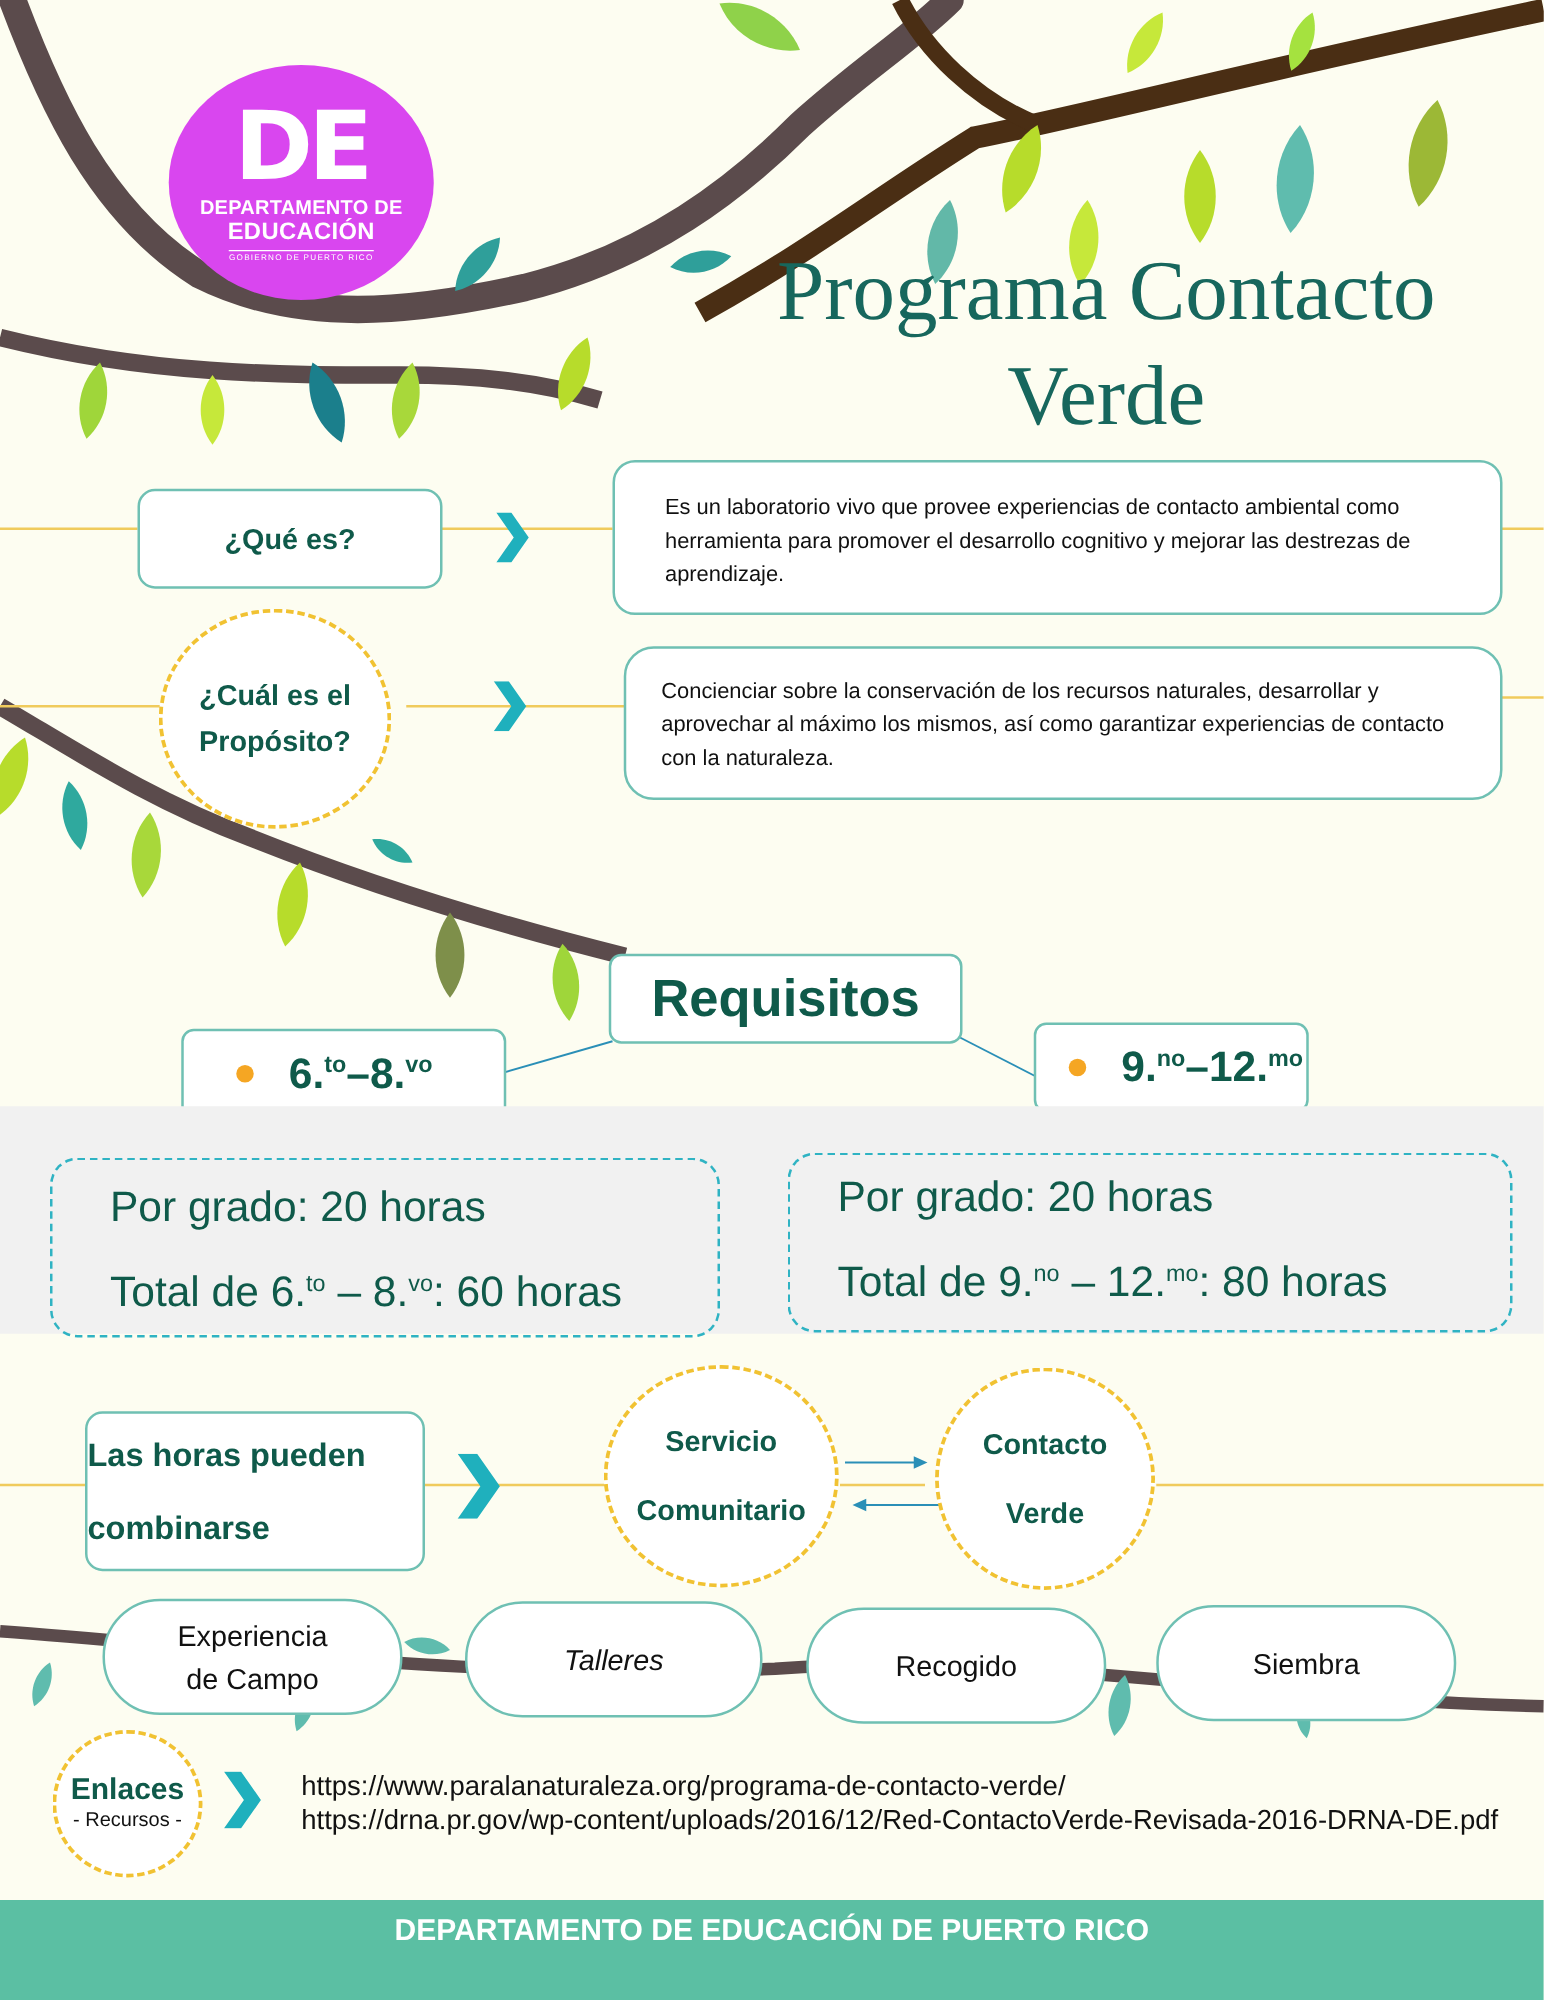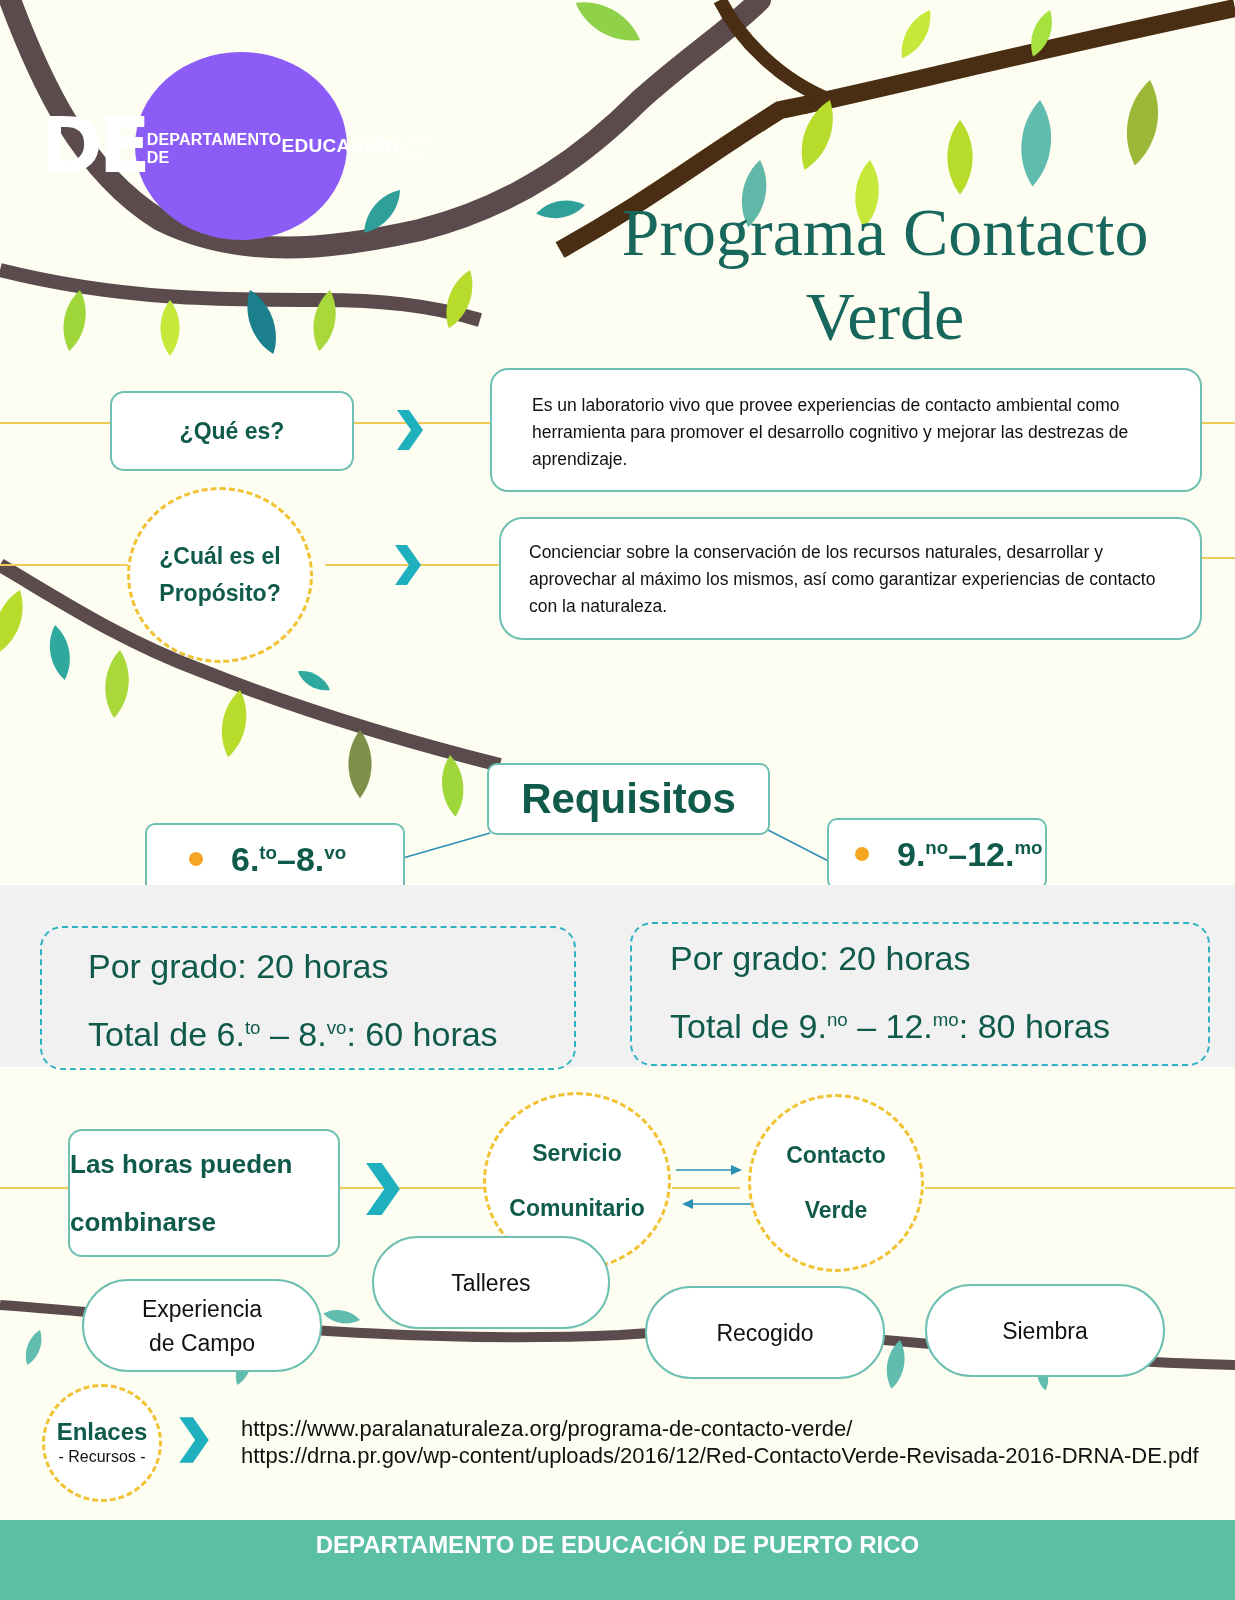--- a/index.html
+++ b/index.html
@@ -2,21 +2,21 @@
 <html><head>
 <meta charset="utf-8">
 <style>
   * { box-sizing: border-box; margin: 0; padding: 0; }
   html, body { width: 1235px; height: 1600px; overflow: hidden; }
   body { background: #fdfdf1; font-family: "Liberation Sans", "DejaVu Sans", sans-serif; position: relative; color: #0f5a4a; }
   .abs { position: absolute; }
   svg.deco { position: absolute; left: 0; top: 0; width: 1235px; height: 1600px; pointer-events: none; }
 
   
-  .logo { left: 135px; top: 52px; width: 212px; height: 188px; border-radius: 50%; background: #8b5cf6; display: flex; flex-direction: row; align-items: center; justify-content: center; color: #fff; }
+  .logo { left: 135px; top: 52px; width: 212px; height: 188px; border-radius: 50%; background: #d946ef; display: flex; flex-direction: column; align-items: center; justify-content: center; color: #fff; }
   .logo-mark { font-family: "DejaVu Sans", sans-serif; font-weight: bold; font-size: 76px; line-height: 70px; letter-spacing: -4px; }
   .logo-l1 { font-size: 16px; font-weight: bold; margin-top: 6px; letter-spacing: 0.2px; }
   .logo-l2 { font-size: 19px; font-weight: bold; letter-spacing: 0.3px; line-height: 20px; }
   .logo-l3 { font-size: 6.5px; letter-spacing: 1px; margin-top: 4px; border-top: 1px solid #fff; padding-top: 2px; }
 
   .title { left: 540px; top: 190px; width: 690px; text-align: center; font-family: "Liberation Serif", "DejaVu Serif", serif; font-size: 68px; line-height: 84px; color: #17675d; }
   .box { background: #fff; border: 2px solid #6fc0b3; border-radius: 14px; }
   .dashed-circle { border: 3px dashed #f1c232; border-radius: 50%; background: #fff; display: flex; flex-direction: column; align-items: center; justify-content: center; text-align: center; }
   .heading { font-weight: bold; color: #0f5a4a; }
   .chev { width: 30px; height: 40px; }
@@ -228,21 +228,21 @@
   <span class="heading" style="font-size:23px; line-height:55px;">Comunitario</span>
 </div>
 <div class="abs dashed-circle" style="left:748px; top:1094px; width:176px; height:178px;">
   <span class="heading" style="font-size:23px; line-height:55px;">Contacto</span>
   <span class="heading" style="font-size:23px; line-height:55px;">Verde</span>
 </div>
 
 <div class="abs pill" style="left:82px; top:1279px; width:240px; height:93px;">
   <div><span>Experiencia</span><br><span>de Campo</span></div>
 </div>
-<div class="abs pill" style="left:372px; top:1236px; width:238px; height:93px;">
+<div class="abs pill" style="left:372px; top:1281px; width:238px; height:93px;font-style:italic;">
   <span>Talleres</span>
 </div>
 <div class="abs pill" style="left:645px; top:1286px; width:240px; height:93px;">
   <span>Recogido</span>
 </div>
 <div class="abs pill" style="left:925px; top:1284px; width:240px; height:93px;">
   <span>Siembra</span>
 </div>
 
 <div class="abs dashed-circle" style="left:42px; top:1384px; width:120px; height:118px;">

